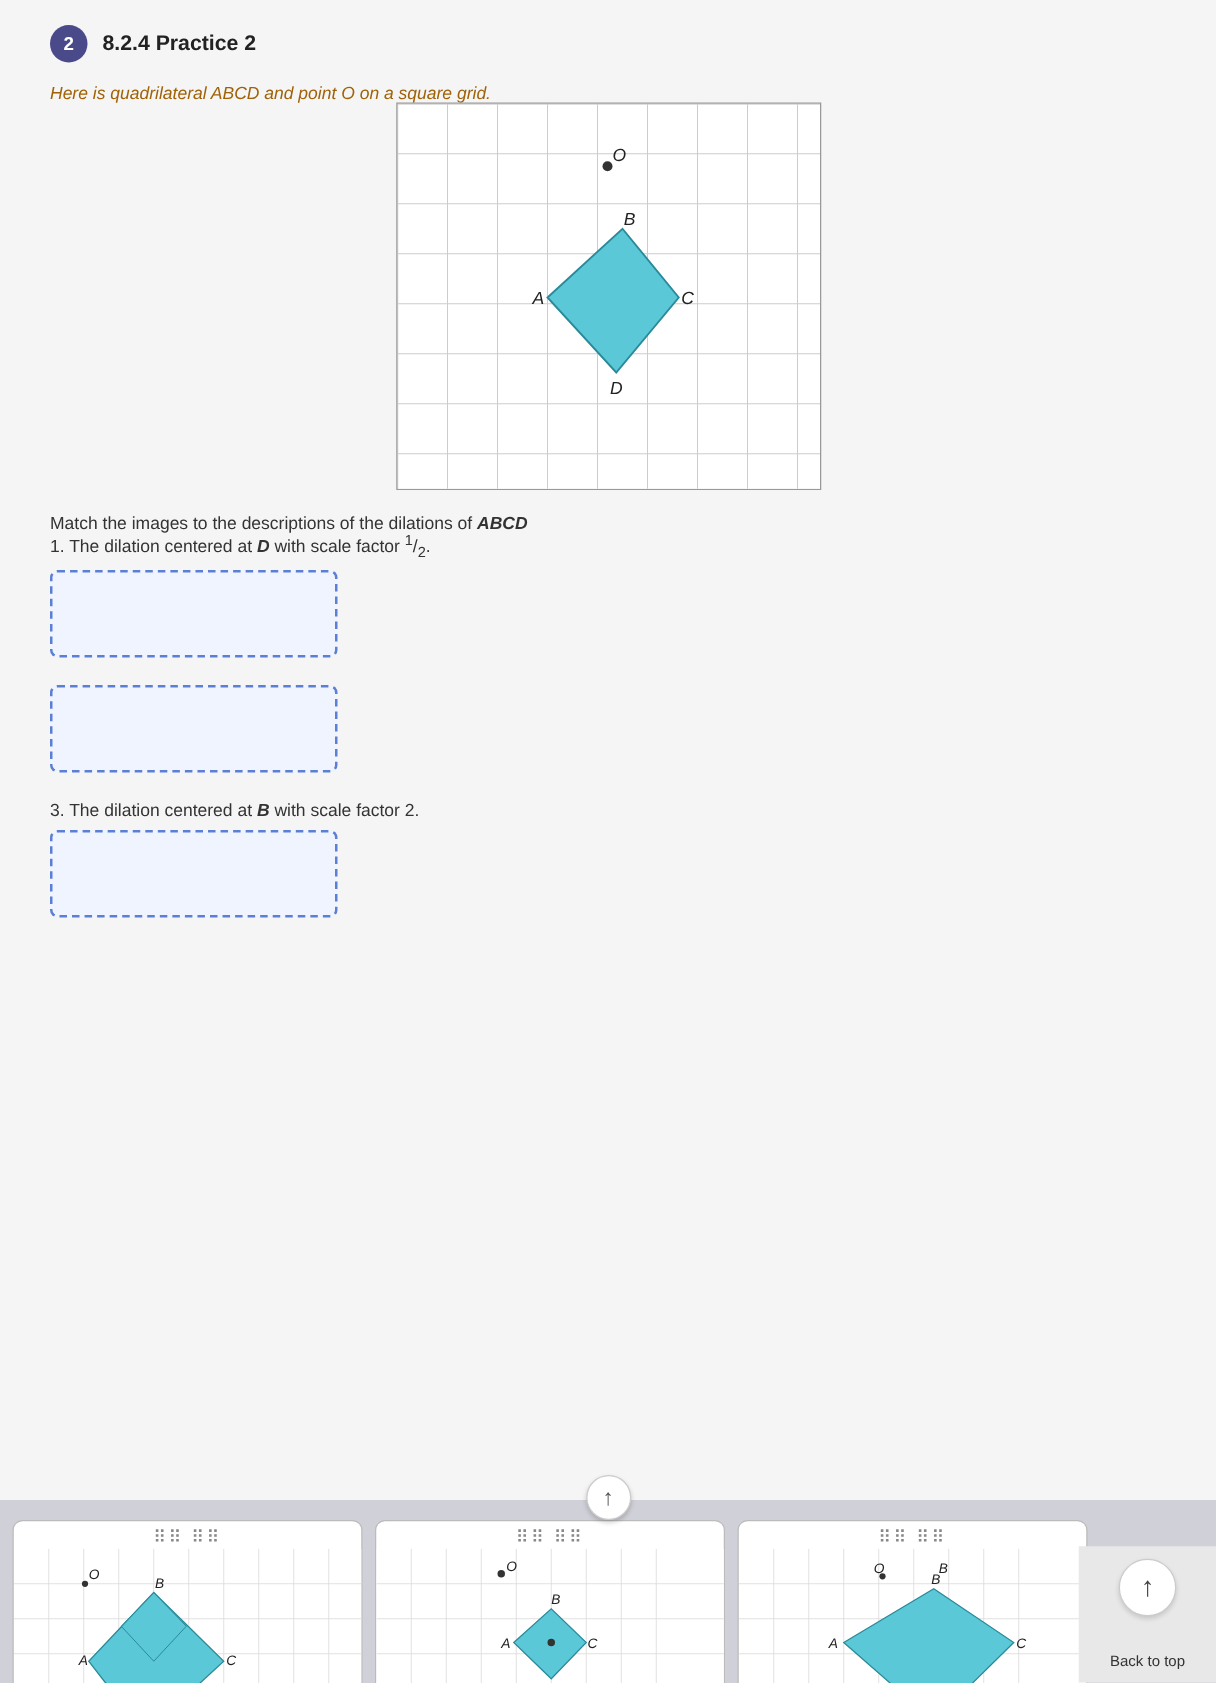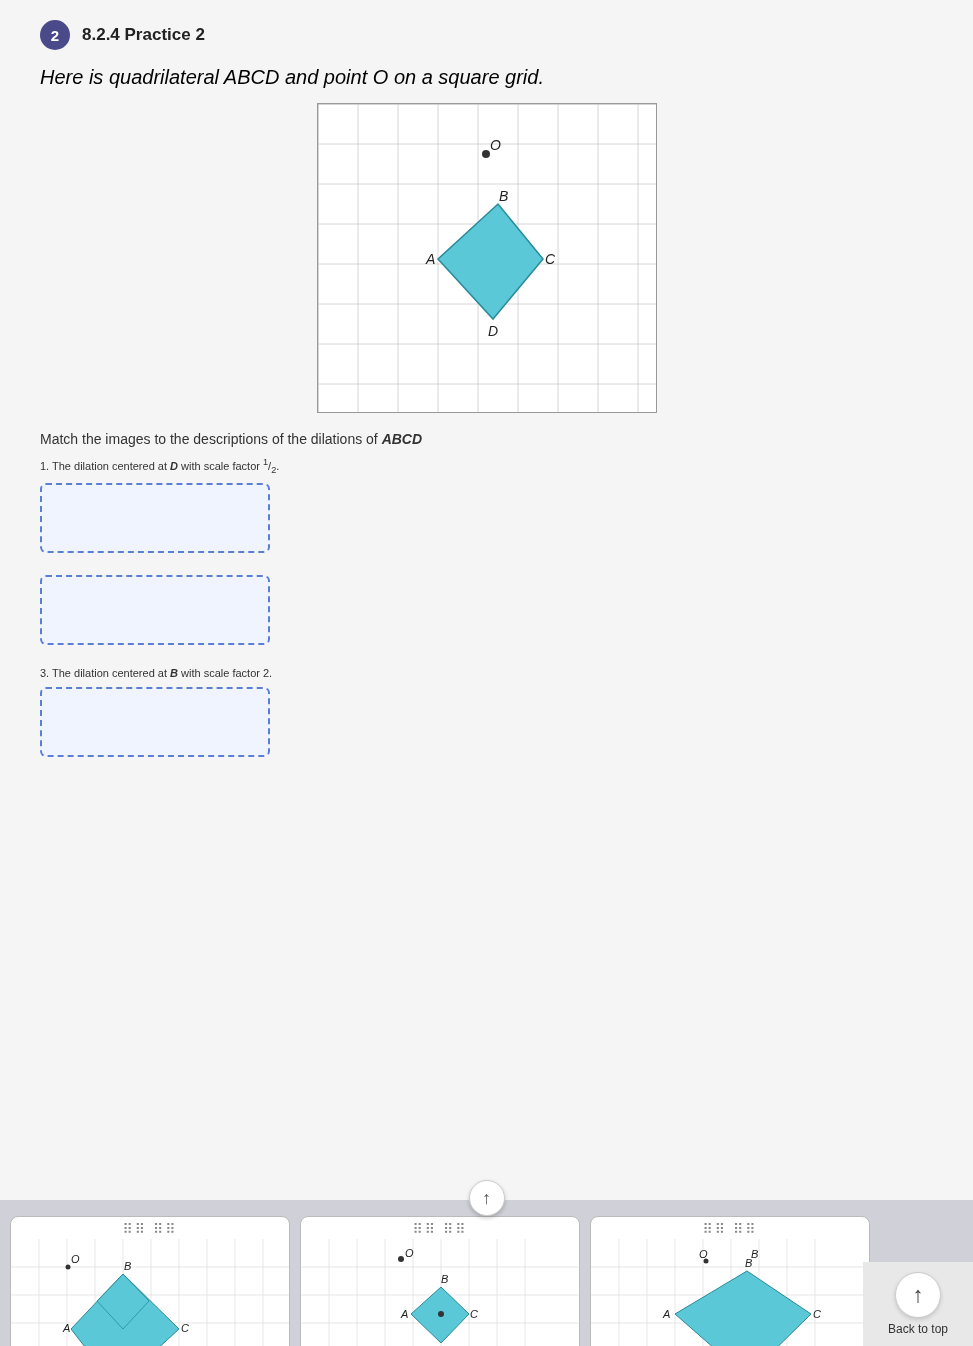--- a/index.html
+++ b/index.html
@@ -37,45 +37,44 @@
       font-size: 15px;
       flex-shrink: 0;
     }
     .problem-title {
       font-size: 17px;
       font-weight: bold;
       color: #222;
       text-align: center;
     }
     .problem-description {
-      font-size: 20px;
-      color: #000000;
-      margin-bottom: 14px;
+      font-size: 14px;
+      color: #a16207;
       font-style: italic;
     }
     .grid-container {
       display: flex;
       justify-content: center;
       margin-bottom: 18px;
     }
     .grid-svg {
       border: 1px solid #999;
     }
     .match-instruction {
       font-size: 14px;
       color: #333;
-      margin-bottom: 10px;
+      margin-bottom: 0;
     }
     .drag-instruction {
       font-size: 14px;
       color: #333;
       margin-bottom: 18px;
     }
     .dilation-label {
-      font-size: 11px;
+      font-size: 14px;
       color: #333;
       margin-bottom: 8px;
     }
     .drop-box {
       border: 2px dashed #5b7fd4;
       border-radius: 6px;
       width: 230px;
       height: 70px;
       margin-bottom: 22px;
       background: #f0f4ff;
@@ -159,20 +158,21 @@
       justify-content: center;
       font-size: 22px;
       color: #444;
       cursor: pointer;
       box-shadow: 0 2px 4px rgba(0,0,0,0.15);
     }
     .back-to-top-label {
       font-size: 12px;
       color: #333;
       text-align: center;
+      margin-top: 25px;
     }
     .italic { font-style: italic; }
     .bold { font-weight: bold; }
   </style>
 </head>
 <body>
 
 <div class="main-content">
 
   <div class="problem-header">

